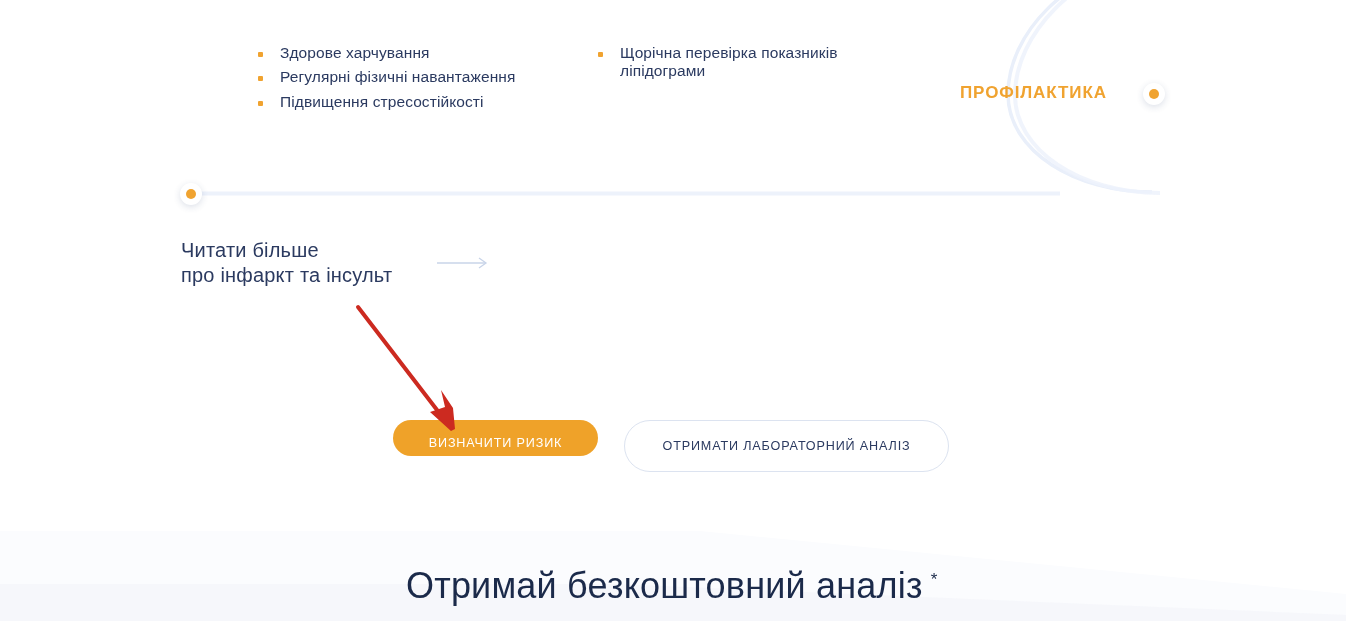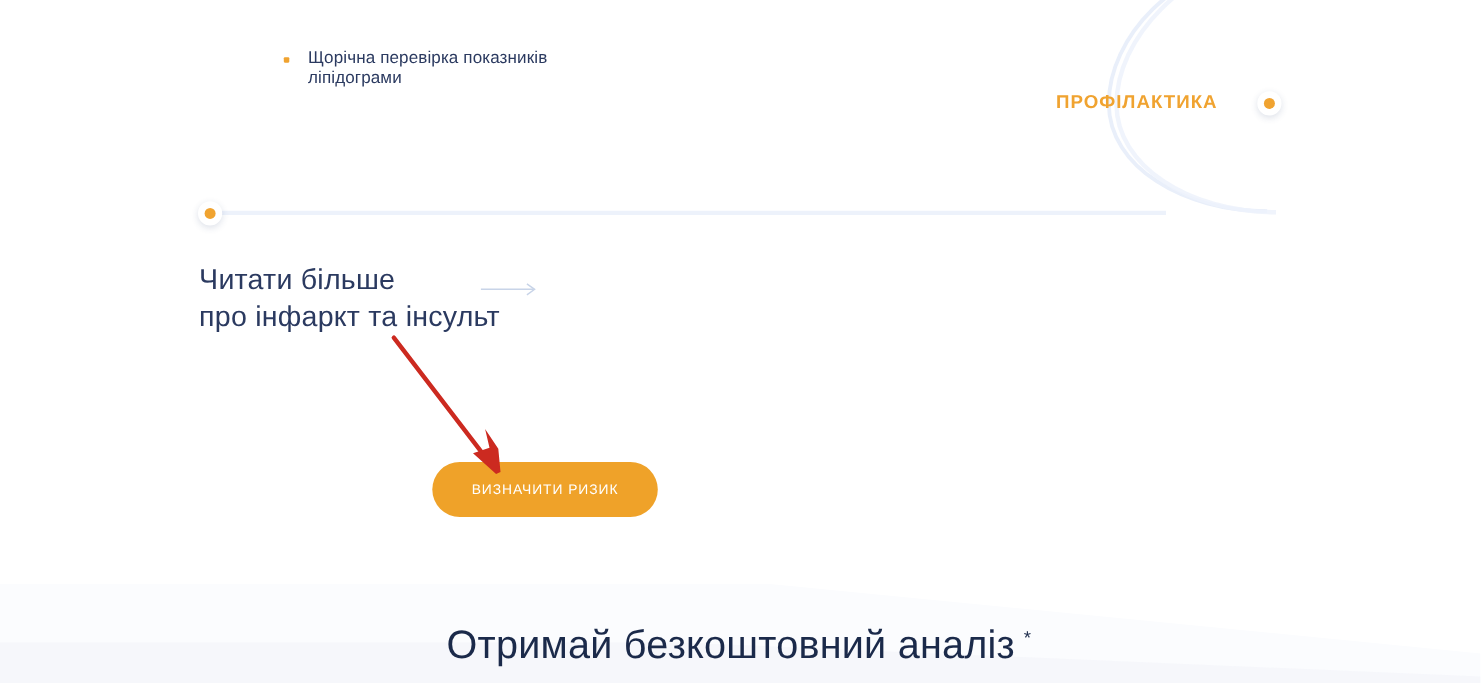--- a/index.html
+++ b/index.html
@@ -96,21 +96,21 @@
     background: #F0A330;
   }
   .node-dot.right { left: 1143px; top: 83px; }
   .node-dot.left  { left: 180px;  top: 183px; }
 
   
   .readmore {
     position: absolute;
     left: 181px;
     top: 238px;
-    font-size: 26px;
+    font-size: 20px;
     line-height: 1.26;
     color: #2B3A60;
     letter-spacing: 0.2px;
     white-space: pre-line;
   }
   .readmore-arrow {
     position: absolute;
     left: 437px;
     top: 256px;
     width: 52px;
@@ -127,21 +127,21 @@
   }
   .btn {
     border: none;
     cursor: pointer;
     font-family: "Liberation Sans", sans-serif;
     white-space: nowrap;
   }
   .btn-primary {
     background: #EFA229;
     color: #ffffff;
-    height: 50px;
+    height: 36px;
     padding: 16px 34px;
     border-radius: 25px;
     font-size: 12.6px;
     letter-spacing: 0.85px;
     min-width: 205px;
   }
   .btn-secondary {
     background: #ffffff;
     color: #2B3A60;
     height: 52px;
@@ -193,20 +193,34 @@
     <path d="M 1154 -40 C 1068 -30 1010 35 1010 94 C 1010 152 1078 192 1154 192" fill="none" stroke="#E9EFFA" stroke-width="3.5" transform="translate(-2,0) scale(1,1)"></path>
     <path d="M 1160 -45 C 1075 -30 1015 35 1015 95 C 1015 150 1080 193 1160 193" fill="none" stroke="#EDF2FB" stroke-width="4" opacity="0.85"></path>
 
     <path d="M 196 193.5 L 1060 193.5" fill="none" stroke="#EDF2FB" stroke-width="4"></path>
 
     <path d="M 0 531 L 700 531 L 1346 594 L 1346 621 L 0 621 Z" fill="#FBFCFE"></path>
     <path d="M 0 584 L 615 584 L 1346 615 L 1346 621 L 0 621 Z" fill="#F4F6FA" opacity="0.85"></path>
   </svg>
 
   <div class="prevention-block">
+    <div class="prev-col col-left">
+      <div class="prev-item">
+        <span class="prev-bullet"></span>
+        <span class="prev-text">Здорове харчування</span>
+      </div>
+      <div class="prev-item">
+        <span class="prev-bullet"></span>
+        <span class="prev-text">Регулярні фізичні навантаження</span>
+      </div>
+      <div class="prev-item">
+        <span class="prev-bullet"></span>
+        <span class="prev-text">Підвищення стресостійкості</span>
+      </div>
+    </div>
     <div class="prev-col col-right">
       <div class="prev-item">
         <span class="prev-bullet"></span>
         <span class="prev-text" style="max-width:250px">Щорічна перевірка показників ліпідограми</span>
       </div>
     </div>
   </div>
 
   <div class="stage-label">ПРОФІЛАКТИКА</div>
 
@@ -215,20 +229,21 @@
 
   <div class="readmore">Читати більше
 про інфаркт та інсульт</div>
   <svg class="readmore-arrow" viewBox="0 0 52 14" xmlns="http://www.w3.org/2000/svg">
     <line x1="0" y1="7" x2="48" y2="7" stroke="#C8D4E8" stroke-width="1.3"></line>
     <polyline points="42,2 49,7 42,12" fill="none" stroke="#C8D4E8" stroke-width="1.3"></polyline>
   </svg>
 
   <div class="cta-row">
     <button class="btn btn-primary">ВИЗНАЧИТИ РИЗИК</button>
+    <button class="btn btn-secondary">ОТРИМАТИ ЛАБОРАТОРНИЙ АНАЛІЗ</button>
   </div>
 
   <svg class="annot-arrow" viewBox="0 0 130 145" xmlns="http://www.w3.org/2000/svg">
     <line x1="13" y1="12" x2="102" y2="128" stroke="#CC2A20" stroke-width="4" stroke-linecap="round"></line>
     <polygon points="106,136 85,117 100,112 96,95 108,113 110,134" fill="#CC2A20"></polygon>
   </svg>
 
   <div class="bottom-heading">
     <span>Отримай безкоштовний аналіз</span><span class="star">*</span>
   </div>

